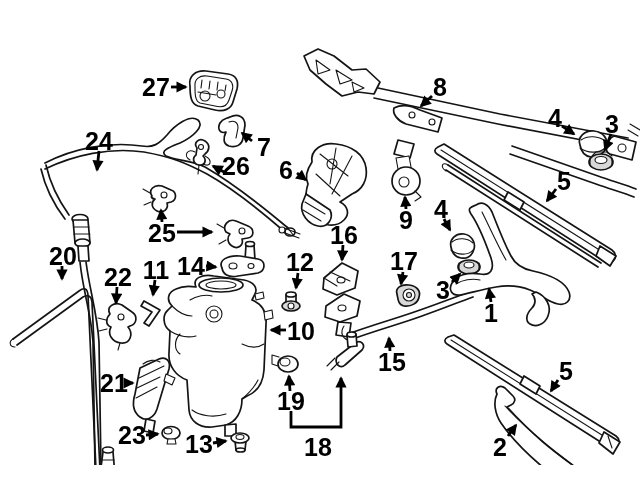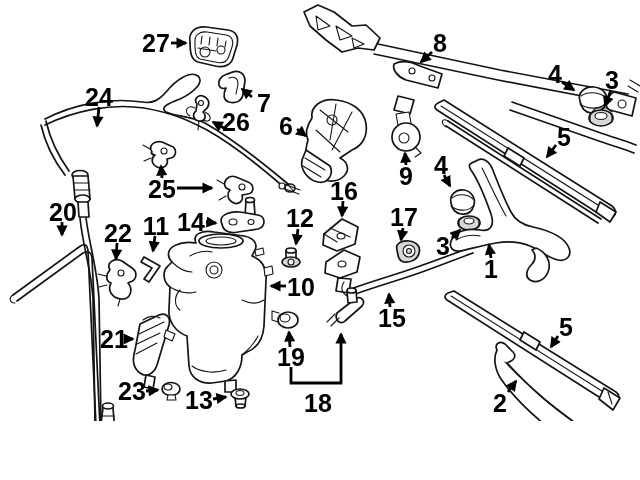--- a/index.html
+++ b/index.html
@@ -1,17 +1,17 @@
 <!DOCTYPE html>
 <html><head>
 <meta charset="utf-8">
 <style>
   html,body{margin:0;padding:0;background:#fff;}
   .stage{position:relative;width:640px;height:421px;background:#a21caf;overflow:hidden;
-         font-family:"Liberation Sans",sans-serif;}
+         font-family:"Liberation Sans",sans-serif;margin-top:44px;}
   svg{display:block;}
   .ln{stroke:#141414;fill:none;stroke-width:1.7;stroke-linecap:round;stroke-linejoin:round;}
   .ln .fw{fill:#ffffff;}
   .ln .fg{fill:#d8d8d8;}
   .ln .thin{stroke-width:1.1;}
   .lead{stroke:#000;stroke-width:2.8;fill:none;marker-end:url(#ah);stroke-linejoin:miter;}
   .lbl{font:bold 25px "Liberation Sans",sans-serif;fill:#000;text-anchor:middle;}
 </style>
 </head>
 <body>

